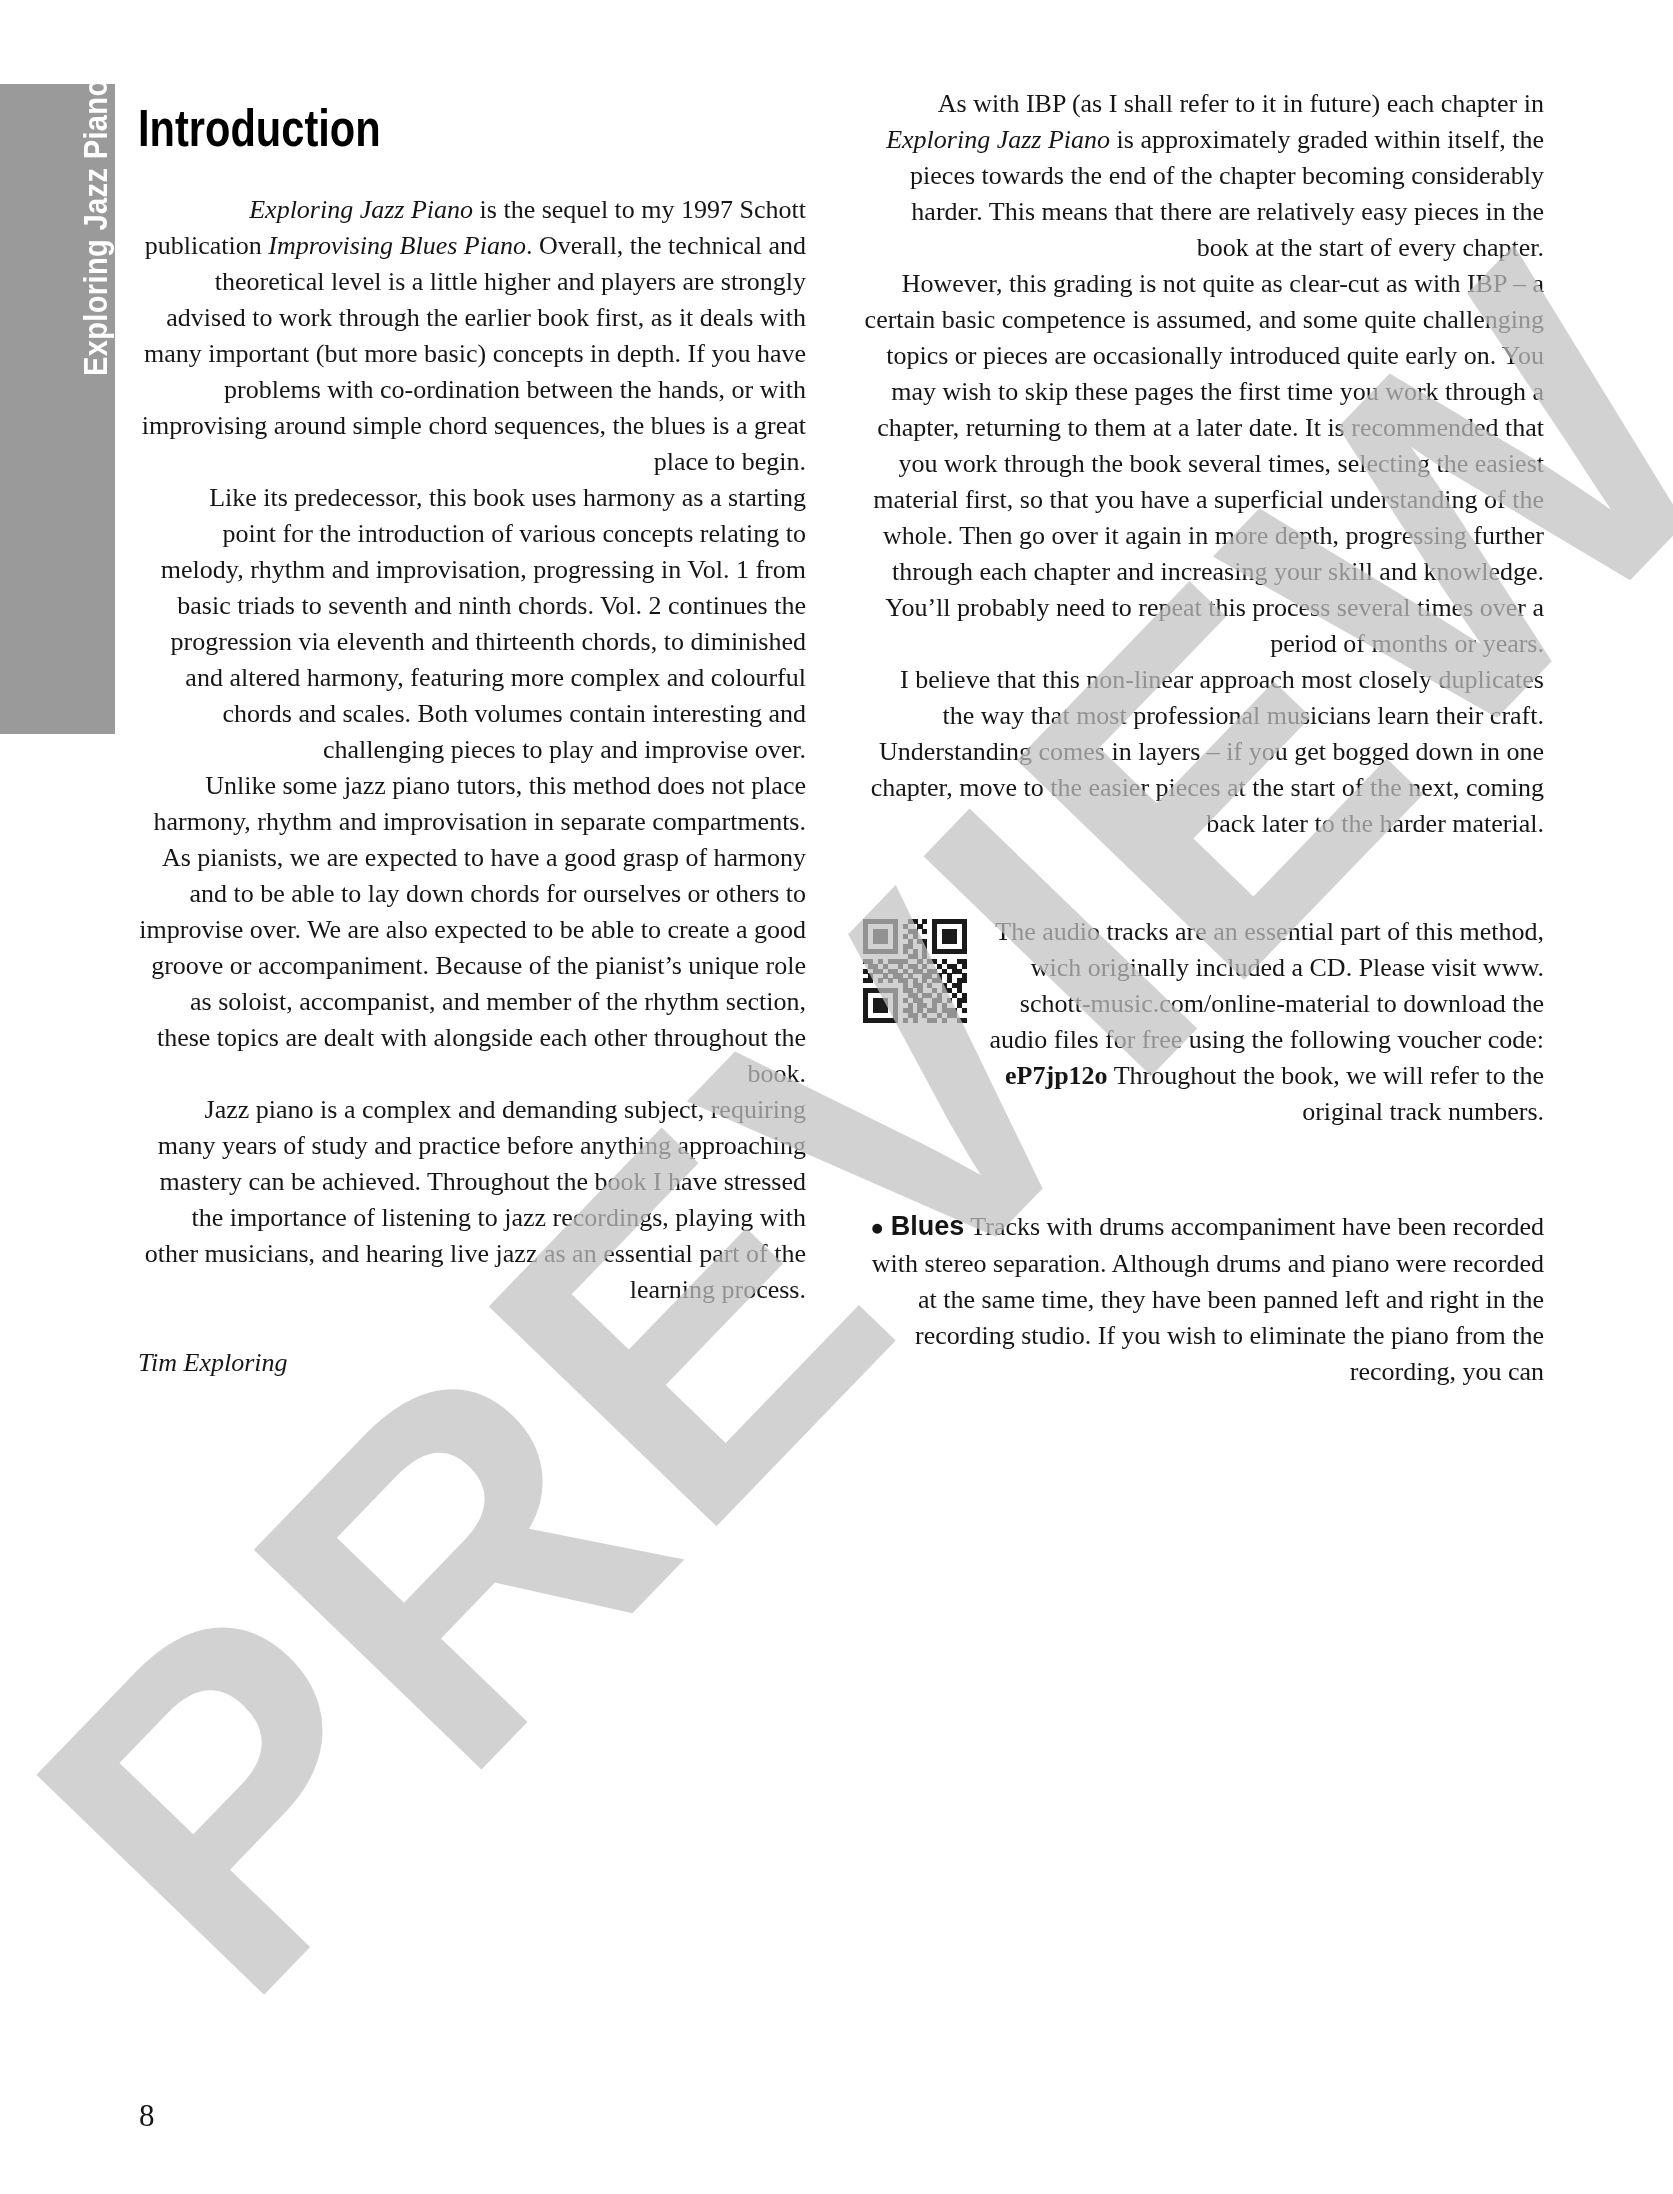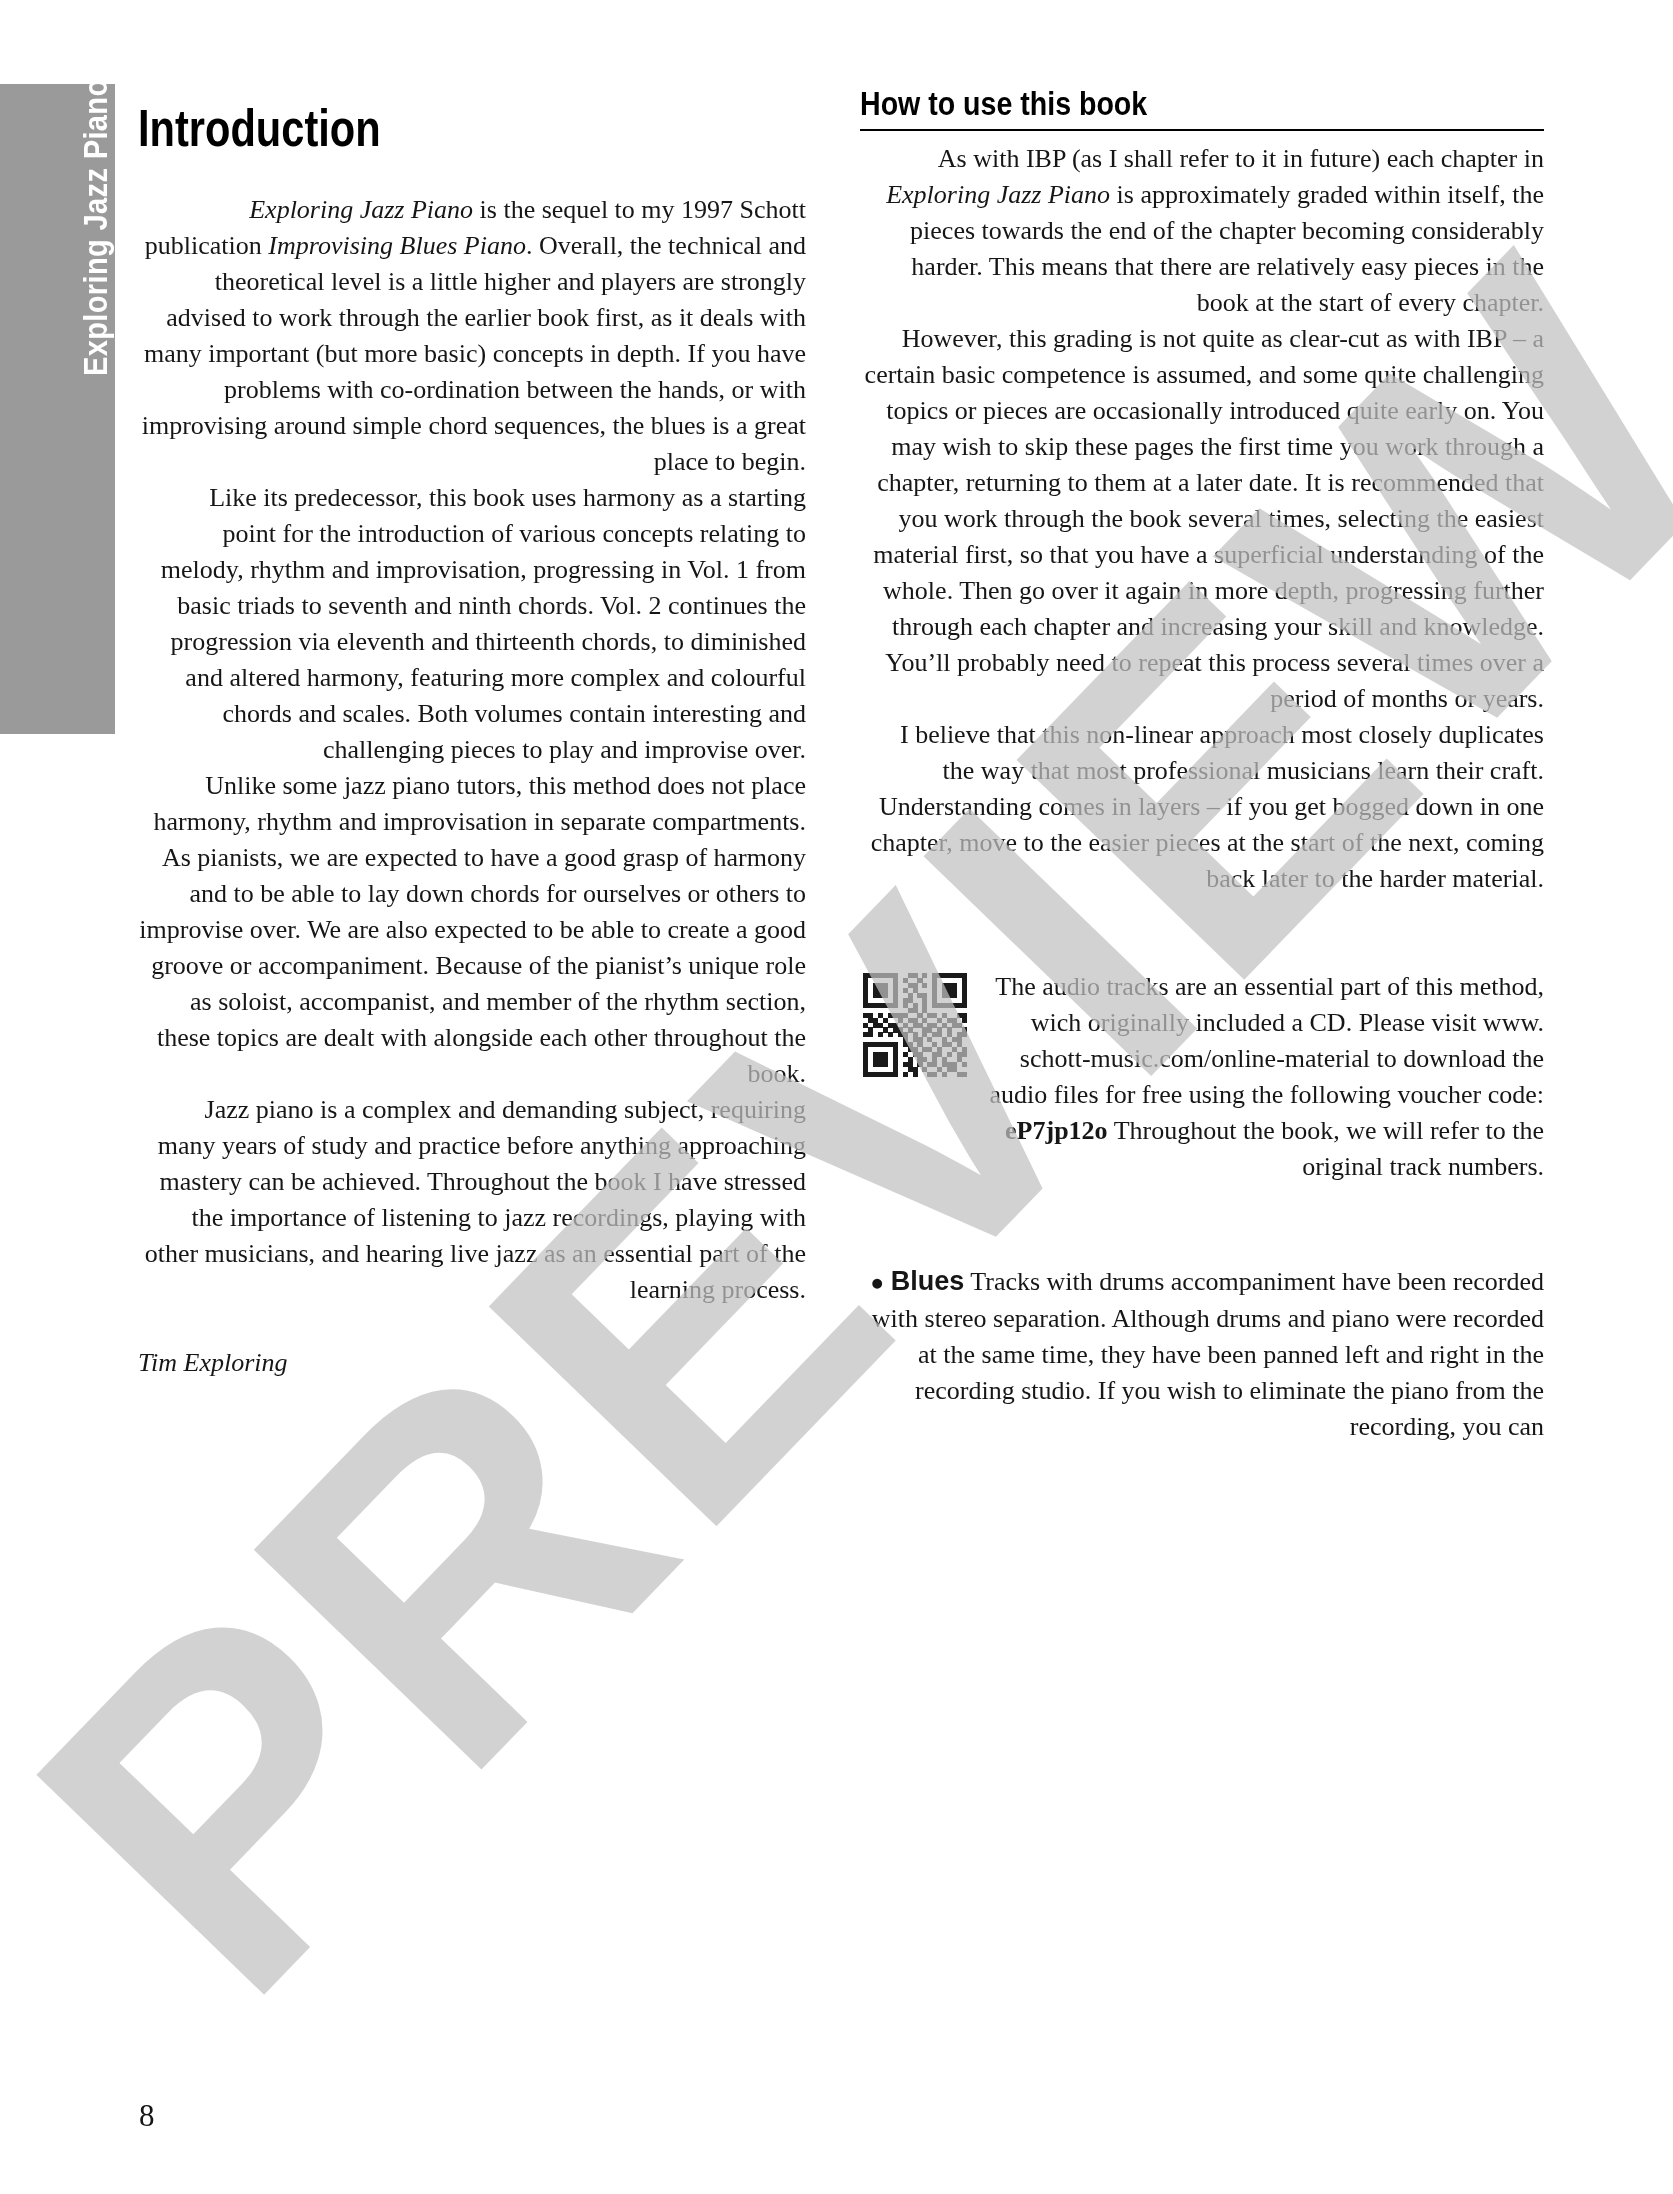--- a/index.html
+++ b/index.html
@@ -78,21 +78,20 @@
 
   <p class="body-p indent">Like its predecessor, this book uses harmony as a starting point for the introduction of various concepts relating to melody, rhythm and improvisation, progressing in Vol. 1 from basic triads to seventh and ninth chords. Vol. 2 continues the progression via eleventh and thirteenth chords, to diminished and altered harmony, featuring more complex and colourful chords and scales. Both volumes contain interesting and challenging pieces to play and improvise over.</p>
   <p class="body-p indent">Unlike some jazz piano tutors, this method does not place harmony, rhythm and improvisation in separate compartments. As pianists, we are expected to have a good grasp of harmony and to be able to lay down chords for ourselves or others to improvise over. We are also expected to be able to create a good groove or accompaniment. Because of the pianist’s unique role as soloist, accompanist, and member of the rhythm section, these topics are dealt with alongside each other throughout the book.</p>
   <p class="body-p indent">Jazz piano is a complex and demanding subject, requiring many years of study and practice before anything approaching mastery can be achieved. Throughout the book I have stressed the importance of listening to jazz recordings, playing with other musicians, and hearing live jazz as an essential part of the learning process.</p>
 
 
   <p class="signature">Tim Exploring</p>
 </div>
 
 <div class="col-right">
-  <h2 class="ruled"><span class="h2-inner">How to use this book</span></h2>
 
   <p class="body-p"><span>As with IBP (as I shall refer to it in future) each chapter in </span><em>Exploring Jazz Piano</em><span> is approximately graded within itself, the pieces towards the end of the chapter becoming considerably harder. This means that there are relatively easy pieces in the book at the start of every chapter.</span></p>
 
   <p class="body-p indent">However, this grading is not quite as clear-cut as with IBP – a certain basic competence is assumed, and some quite challenging topics or pieces are occasionally introduced quite early on. You may wish to skip these pages the first time you work through a chapter, returning to them at a later date. It is recommended that you work through the book several times, selecting the easiest material first, so that you have a superficial understanding of the whole. Then go over it again in more depth, progressing further through each chapter and increasing your skill and knowledge. You’ll probably need to repeat this process several times over a period of months or years.</p>
   <p class="body-p indent">I believe that this non-linear approach most closely duplicates the way that most professional musicians learn their craft. Understanding comes in layers – if you get bogged down in one chapter, move to the easier pieces at the start of the next, coming back later to the harder material.</p>
 
   <div class="section-audio">
     <div class="audio-row">
       <div class="qr-code"><svg viewBox="0 0 21 21" xmlns="http://www.w3.org/2000/svg">
             <rect x="0" y="0" width="1.02" height="1.02"></rect>

